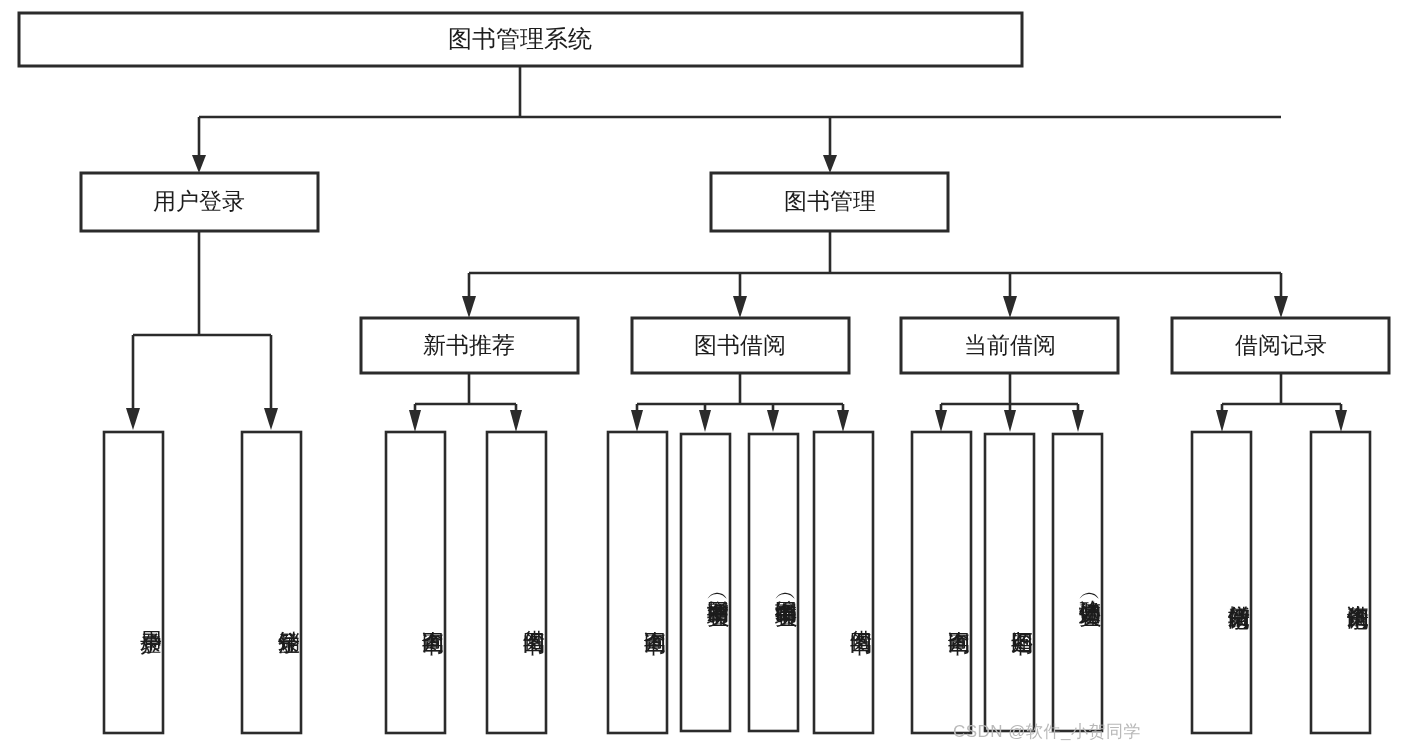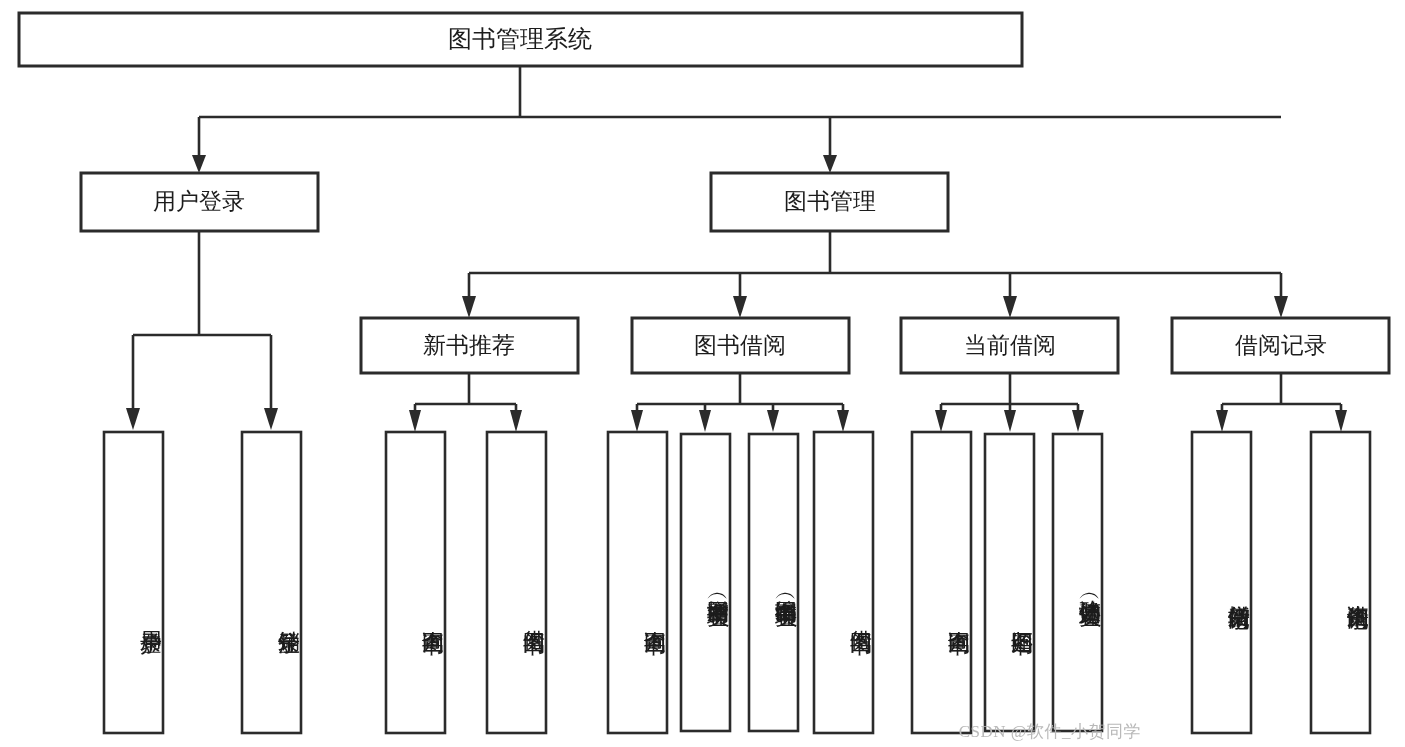--- a/index.html
+++ b/index.html
@@ -71,21 +71,21 @@
     white-space: nowrap;
     pointer-events: none;
     display: flex;
     align-items: flex-start;
     justify-content: center;
   }
   .watermark {
     position: absolute;
     right: 8px;
     bottom: 4px;
-    font-family: Liberation Serif, serif;
+    font-family: Liberation Sans, sans-serif;
     font-size: 17px;
     color: #b9b9b9;
     white-space: nowrap;
     letter-spacing: 0.5px;
   }
 </style>
 </head>
 <body>
 
 <div id="diagram-root">

